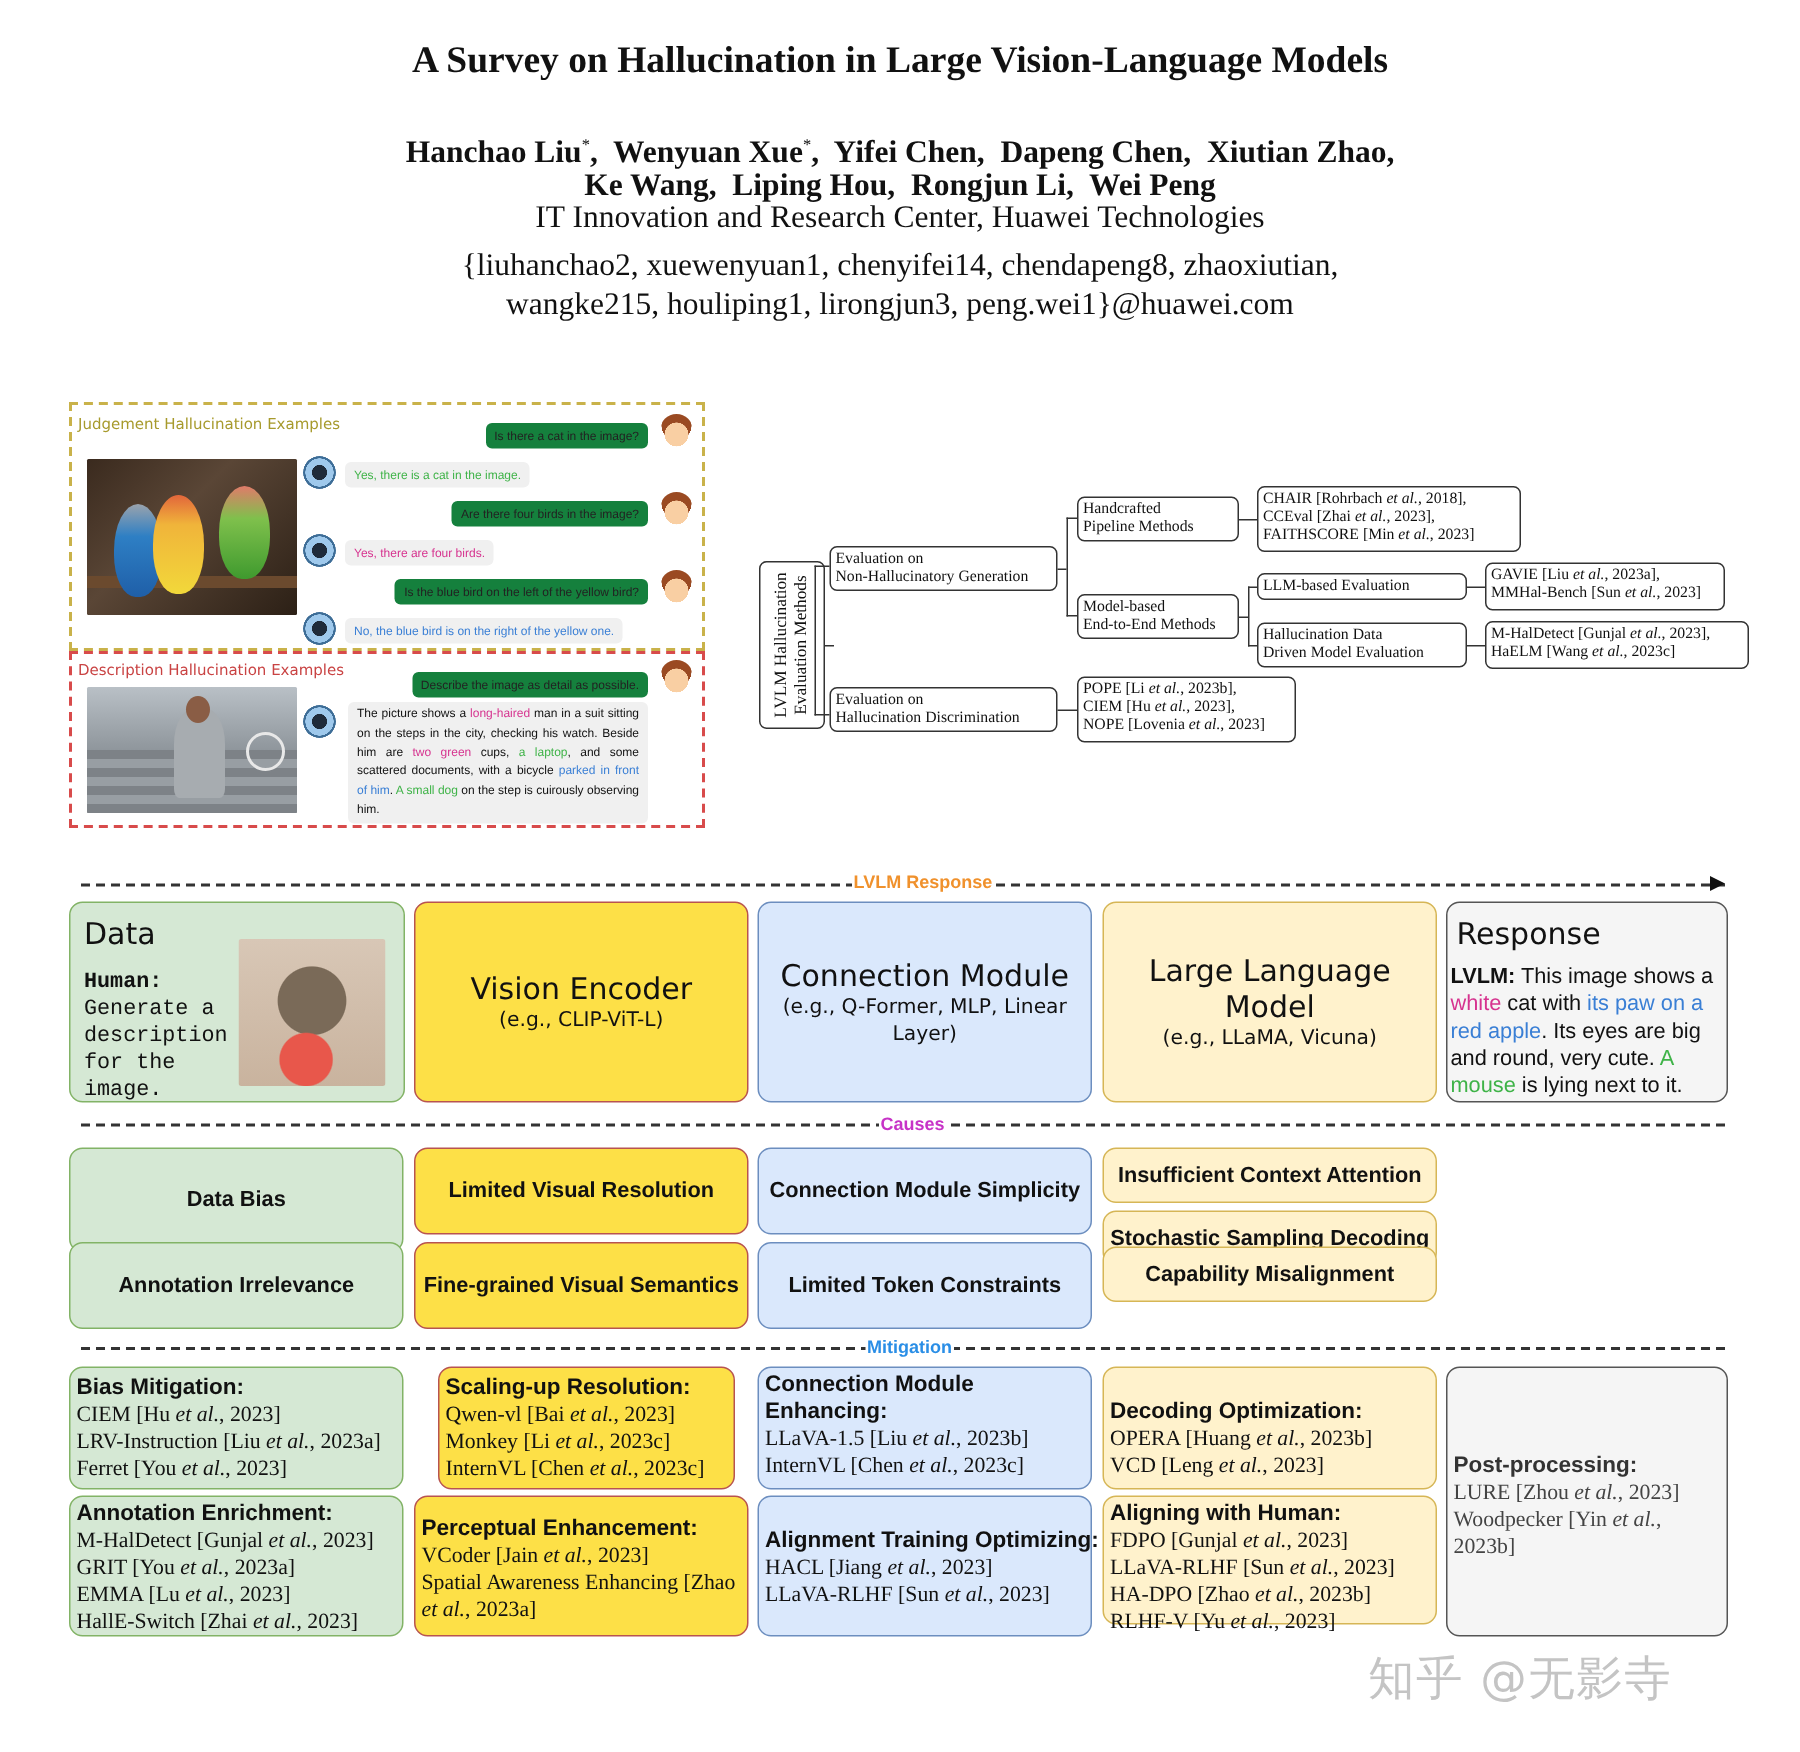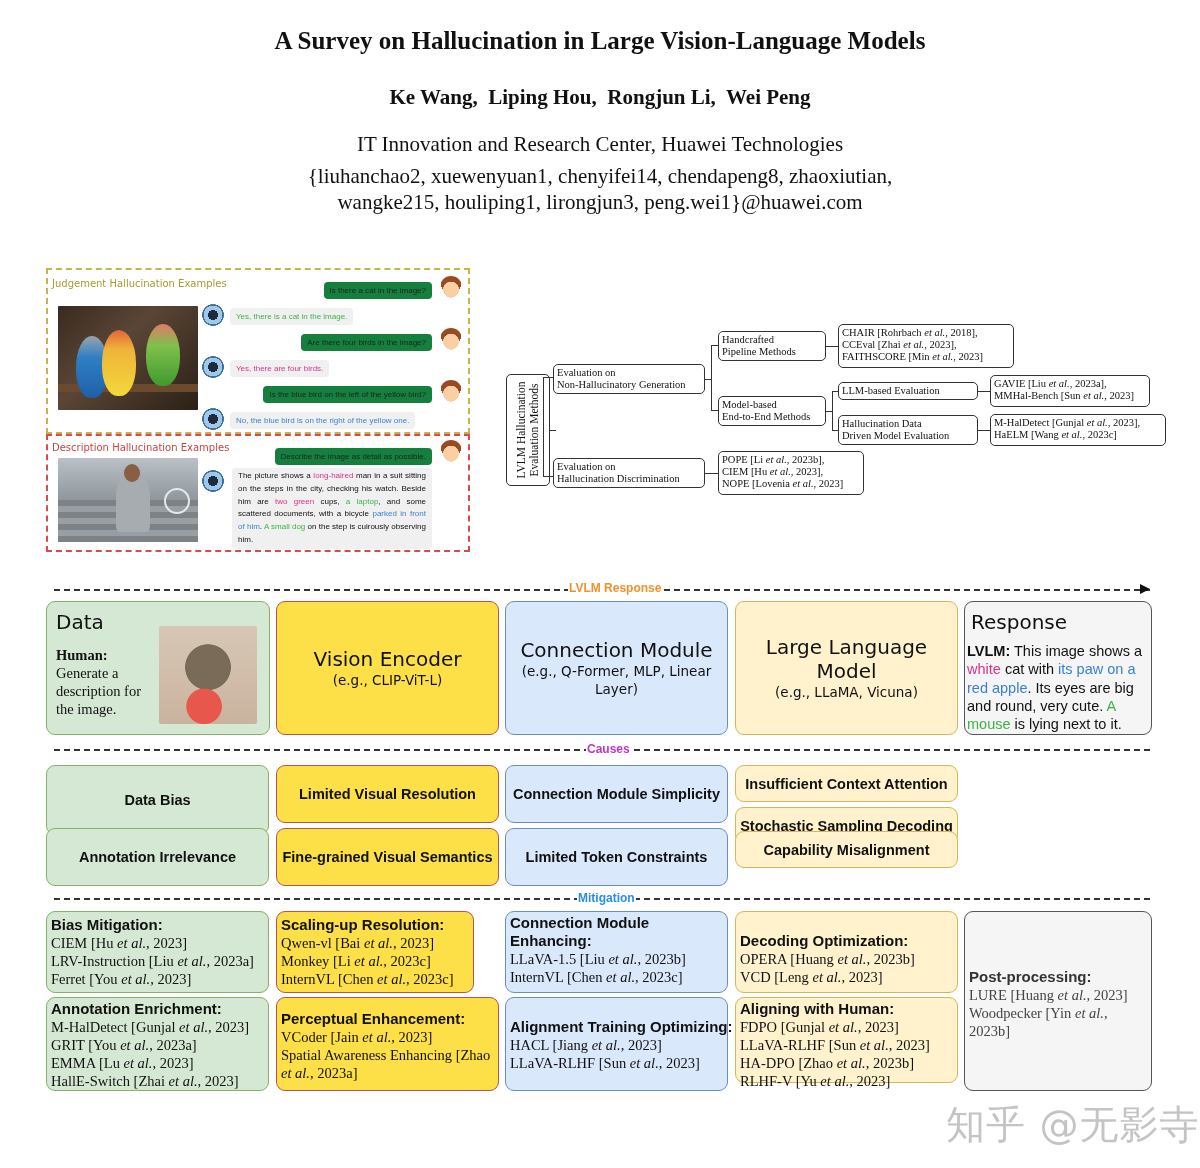--- a/index.html
+++ b/index.html
@@ -60,27 +60,34 @@
   .gr { background: #f5f5f5; border-color: #666; }
   .comic { font-family: "DejaVu Sans", sans-serif; }
   .big-title { font-size: 20px; color: #111; text-align: center; }
   .sub { font-size: 13.5px; color: #111; text-align: center; line-height: 18px; }
   .center-v { display: flex; flex-direction: column; align-items: center; justify-content: center; }
   .cause { display: flex; align-items: center; justify-content: center; font-family: "Liberation Sans", sans-serif; font-weight: bold; font-size: 14.5px; color: #111; text-align: center; }
   .mit { font-family: "Liberation Serif", serif; font-size: 14.5px; line-height: 18px; padding: 4px 4px; color: #111; }
   .mit .h { font-family: "Liberation Sans", sans-serif; font-weight: bold; font-size: 15px; line-height: 18px; }
   .mit i { font-style: italic; }
   .cat { position: absolute; left: 112px; top: 24px; width: 98px; height: 98px; background: radial-gradient(circle at 46% 82%, #e8574b 0 18%, transparent 19%), radial-gradient(circle at 50% 42%, #7a6a58 0 30%, transparent 31%), linear-gradient(180deg,#d8c7b6 0%,#c9b39e 100%); border-radius: 2px; }
-  .watermark { position: absolute; left: 946px; top: 1098px; font-family: "DejaVu Sans", sans-serif; font-size: 39px; color: #c4c4c4; letter-spacing: 1px; }
+  .watermark { position: absolute; left: 912px; top: 1098px; font-family: "DejaVu Sans", sans-serif; font-size: 31px; color: #c4c4c4; letter-spacing: 1px; }
 </style>
 </head>
 <body>
 
 <div class="abs title">A Survey on Hallucination in Large Vision-Language Models</div>
 <div class="abs authors">
+  <div>
+    <span>Hanchao Liu</span><sup>*</sup>,&nbsp;
+    <span>Wenyuan Xue</span><sup>*</sup>,&nbsp;
+    <span>Yifei Chen</span>,&nbsp;
+    <span>Dapeng Chen</span>,&nbsp;
+    <span>Xiutian Zhao</span>,
+  </div>
   <div>
     <span>Ke Wang</span>,&nbsp;
     <span>Liping Hou</span>,&nbsp;
     <span>Rongjun Li</span>,&nbsp;
     <span>Wei Peng</span>
   </div>
 </div>
 <div class="abs affil">IT Innovation and Research Center, Huawei Technologies</div>
 <div class="abs emails">
   <div>{liuhanchao2, xuewenyuan1, chenyifei14, chendapeng8, zhaoxiutian,</div>
@@ -193,21 +200,21 @@
   <div><span>CIEM [Hu </span><i>et al.</i><span>, 2023],</span></div>
   <div><span>NOPE [Lovenia </span><i>et al.</i><span>, 2023]</span></div>
 </div>
 
 <div class="dash" style="top:589px;"></div>
 <div class="arrowhead"></div>
 <div class="sec-label" style="left:568px;top:581px;color:#f0912c;">LVLM Response</div>
 
 <div class="card g" style="left:46px;top:601px;width:224px;height:134px;">
   <div class="comic" style="position:absolute;left:9px;top:8px;font-size:20px;">Data</div>
-  <div style="position:absolute;left:9px;top:44px;width:100px;font-family:Liberation Serif, serif;font-size:14.5px;line-height:18px;">
+  <div style="position:absolute;left:9px;top:44px;width:100px;font-family:Liberation Mono, monospace;font-size:14.5px;line-height:18px;">
     <b>Human:</b><br><span>Generate a description for the image.</span>
   </div>
   <div class="cat"></div>
 </div>
 
 <div class="card r center-v" style="left:276px;top:601px;width:223px;height:134px;">
   <div class="comic big-title">Vision Encoder</div>
   <div class="comic sub">(e.g., CLIP-ViT-L)</div>
 </div>
 
@@ -251,21 +258,21 @@
   <div><span>Ferret [You </span><i>et al.</i><span>, 2023]</span></div>
 </div>
 <div class="card g mit" style="left:46px;top:997px;width:223px;height:94px;padding-top:2px;">
   <div class="h">Annotation Enrichment:</div>
   <div><span>M-HalDetect [Gunjal </span><i>et al.</i><span>, 2023]</span></div>
   <div><span>GRIT [You </span><i>et al.</i><span>, 2023a]</span></div>
   <div><span>EMMA [Lu </span><i>et al.</i><span>, 2023]</span></div>
   <div><span>HallE-Switch [Zhai </span><i>et al.</i><span>, 2023]</span></div>
 </div>
 
-<div class="card r mit" style="left:276px;top:911px;width:198px;height:82px;">
+<div class="card r mit" style="left:292px;top:911px;width:198px;height:82px;">
   <div class="h">Scaling-up Resolution:</div>
   <div><span>Qwen-vl [Bai </span><i>et al.</i><span>, 2023]</span></div>
   <div><span>Monkey [Li </span><i>et al.</i><span>, 2023c]</span></div>
   <div><span>InternVL [Chen </span><i>et al.</i><span>, 2023c]</span></div>
 </div>
 <div class="card r mit" style="left:276px;top:997px;width:223px;height:94px;padding-top:12px;">
   <div class="h">Perceptual Enhancement:</div>
   <div><span>VCoder [Jain </span><i>et al.</i><span>, 2023]</span></div>
   <div><span>Spatial Awareness Enhancing [Zhao </span><i>et al.</i><span>, 2023a]</span></div>
 </div>
@@ -289,17 +296,17 @@
 <div class="card y mit" style="left:735px;top:997px;width:223px;height:86px;padding-top:2px;">
   <div class="h">Aligning with Human:</div>
   <div><span>FDPO [Gunjal </span><i>et al.</i><span>, 2023]</span></div>
   <div><span>LLaVA-RLHF [Sun </span><i>et al.</i><span>, 2023]</span></div>
   <div><span>HA-DPO [Zhao </span><i>et al.</i><span>, 2023b]</span></div>
   <div><span>RLHF-V [Yu </span><i>et al.</i><span>, 2023]</span></div>
 </div>
 
 <div class="card gr mit" style="left:964px;top:911px;width:188px;height:180px;padding-top:56px;border-color:#555;color:#444;">
   <div class="h" style="color:#333;">Post-processing:</div>
-  <div><span>LURE [Huang </span><i>et al.</i><span>, 2023]</span></div>
+  <div><span>LURE [Zhou </span><i>et al.</i><span>, 2023]</span></div>
   <div><span>Woodpecker [Yin </span><i>et al.</i><span>, 2023b]</span></div>
 </div>
 
 <div class="watermark">知乎 @无影寺</div>
 
 </body></html>

